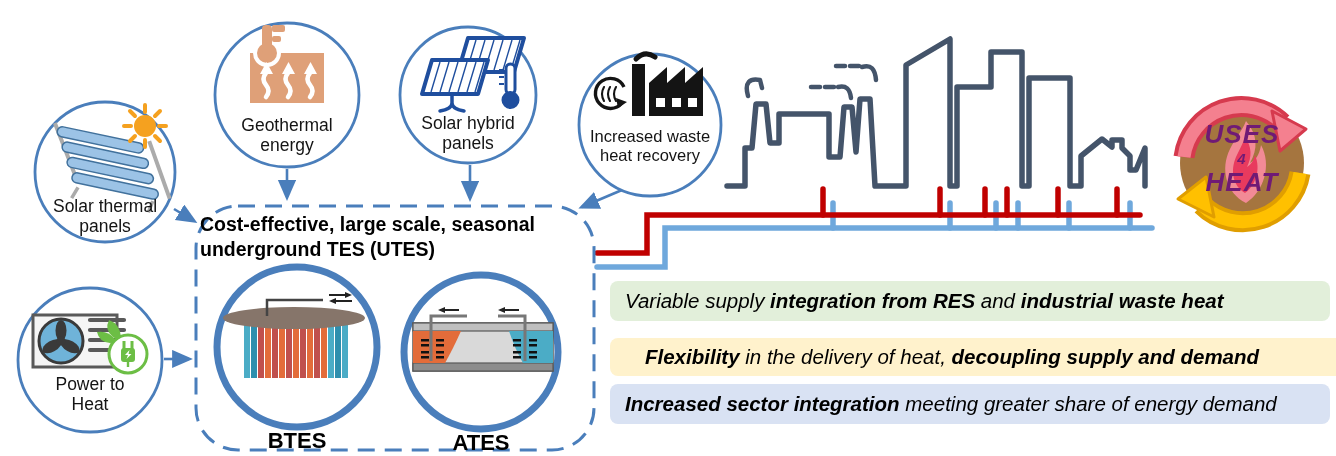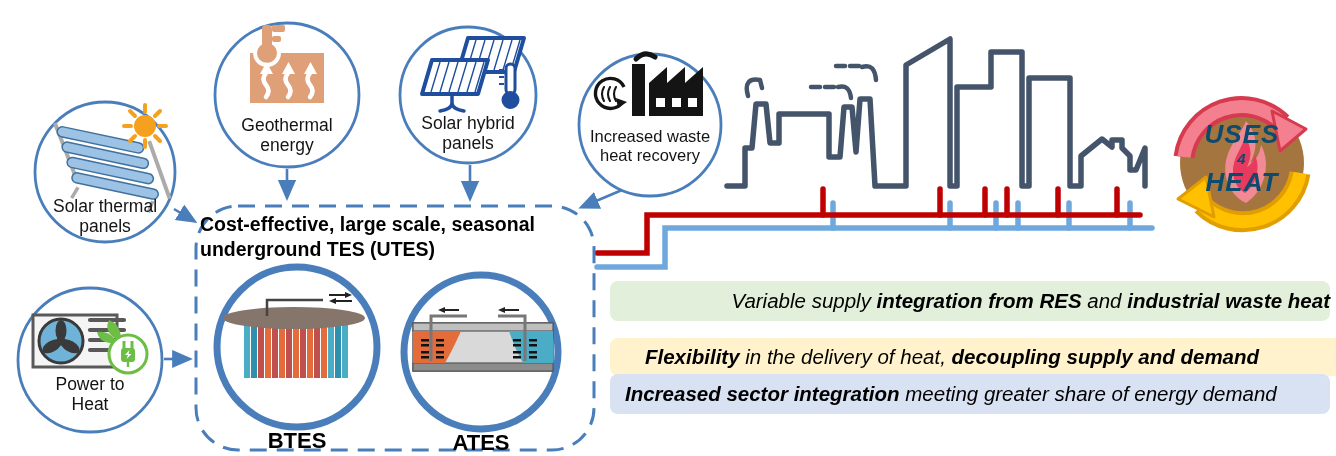--- a/index.html
+++ b/index.html
@@ -12,28 +12,28 @@
     position:absolute;text-align:center;white-space:pre-line;line-height:1.14;
     color:#141414;font-size:17.5px;z-index:3;
   }
   .lbl.small{font-size:16.5px;}
   .box-title{
     position:absolute;text-align:left;white-space:pre-line;font-weight:700;
     font-size:19.5px;line-height:1.3;color:#000;z-index:3;
   }
   .store-lbl{position:absolute;text-align:center;font-weight:700;font-size:22px;color:#000;z-index:3;margin-top:28px;}
   .logo-txt{position:absolute;text-align:center;font-weight:700;font-style:italic;
-    color:#0c4a6e;z-index:4;letter-spacing:1px;}
+    color:#701a75;z-index:4;letter-spacing:1px;}
   .banner{
     position:absolute;left:610px;width:720px;border-radius:8px;display:flex;align-items:center;
     z-index:2;
   }
   .banner .bt{white-space:pre-wrap;font-style:italic;font-size:20.5px;color:#000;padding-left:15px;}
   .banner .bt span.b{font-weight:700;}
-  .banner.g{background:var(--banner-green,#E2EFDA);justify-content:flex-end;}
+  .banner.g{background:var(--banner-green,#E2EFDA);}
   .banner.y{background:var(--banner-yellow,#FFF2CC);padding-left:20px;}
   .banner.b{background:var(--banner-blue,#D9E2F3);}
 </style>
 </head>
 <body>
 
 <div class="stage">
 
   <svg class="layer" width="1336" height="456" viewBox="0 0 1336 456">
     <defs>
@@ -262,17 +262,17 @@
   <div class="logo-txt" style="left:1182px;top:119px;width:120px;font-size:26px;">USES</div>
   <div class="logo-txt" style="left:1182px;top:150px;width:120px;font-size:15px;">4</div>
   <div class="logo-txt" style="left:1182px;top:167px;width:120px;font-size:26px;">HEAT</div>
 
   <div class="banner g" style="top:281px;height:40px;">
     <div class="bt"><span>Variable supply </span><span class="b">integration from RES</span><span> and </span><span class="b">industrial waste heat</span></div>
   </div>
   <div class="banner y" style="top:338px;height:38px;">
     <div class="bt"><span class="b">Flexibility</span><span> in the delivery of heat, </span><span class="b">decoupling supply and demand</span></div>
   </div>
-  <div class="banner b" style="top:374px;height:40px;">
+  <div class="banner b" style="top:384px;height:40px;">
     <div class="bt"><span class="b">Increased sector integration</span><span> meeting greater share of energy demand</span></div>
   </div>
 
 </div>
 
 </body></html>

